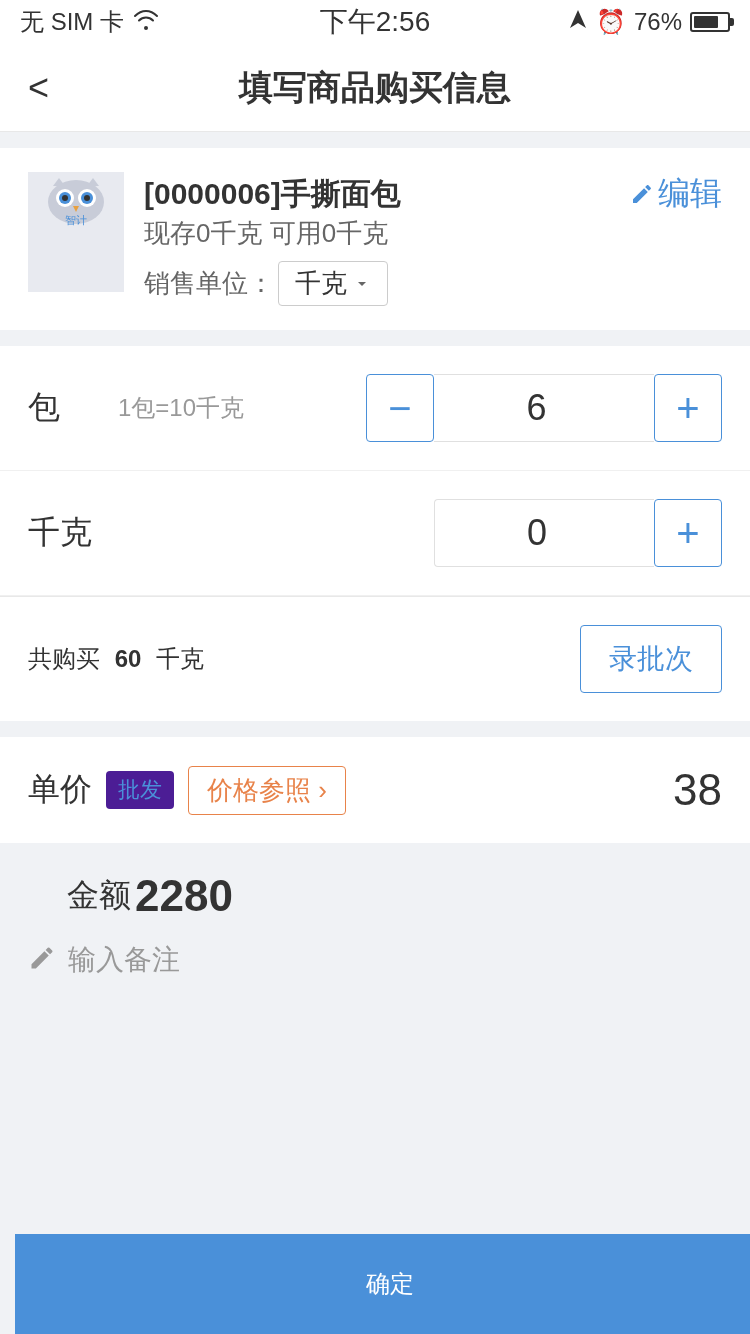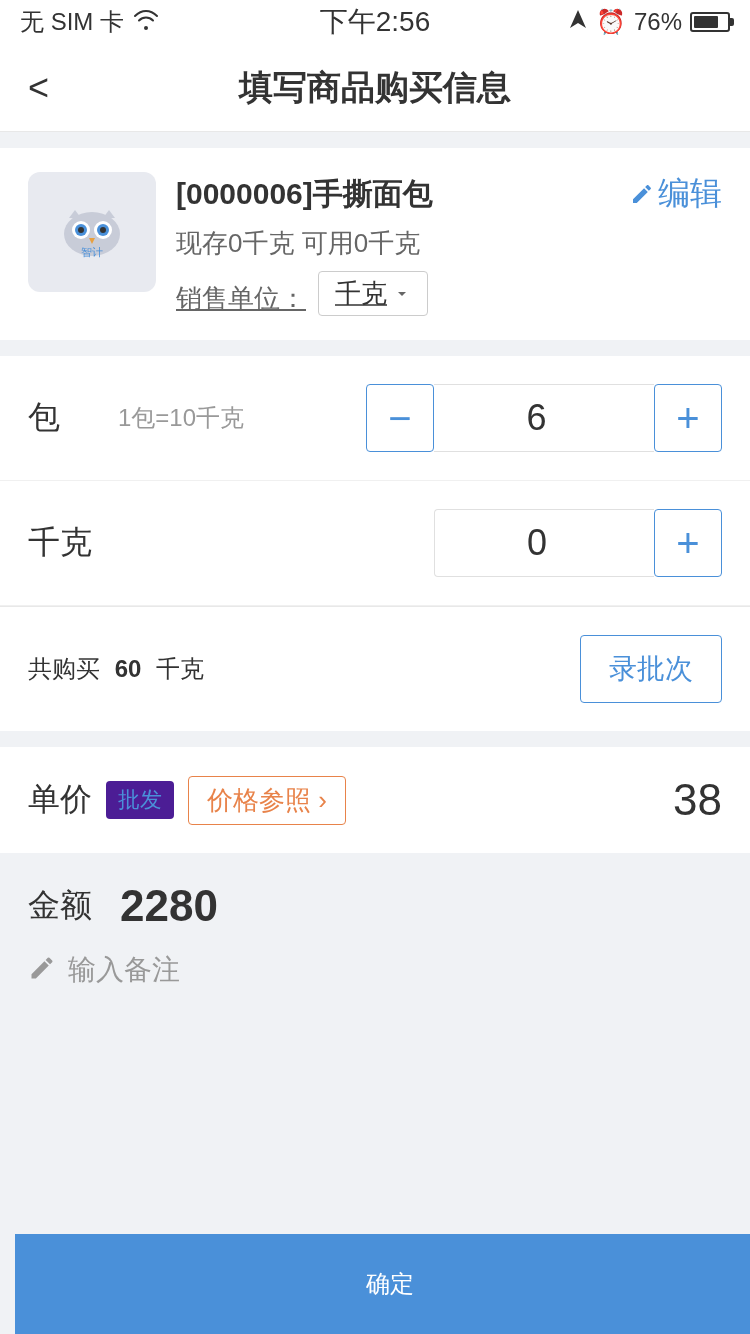--- a/index.html
+++ b/index.html
@@ -98,26 +98,25 @@
     
     .product-card {
       background: #fff;
       margin-top: 16px;
       padding: 24px 28px;
       display: flex;
       align-items: flex-start;
       gap: 20px;
     }
     .product-thumb {
-      width: 128px;
+      width: 96px;
       height: 120px;
       background: #e8eaf0;
-      border-radius: 12px;
-      display: flex;
-      align-items: center;
+      border-radius: 0;
+      display: flex;
       justify-content: center;
       flex-shrink: 0;
       font-size: 40px;
       color: #999;
     }
     .product-info {
       flex: 1;
     }
     .product-name-row {
       display: flex;
@@ -133,30 +132,28 @@
       font-size: 32px;
       color: #4a90d9;
       display: flex;
       align-items: center;
       gap: 4px;
       cursor: pointer;
     }
     .product-stock {
       font-size: 26px;
       color: #666;
-      margin-top: 10px;
     }
     .product-unit-row {
       display: flex;
-      align-items: flex-end;
-      gap: 12px;
+      align-items: center;
+      gap: 4px;
       margin-top: 10px;
       font-size: 26px;
       color: #666;
-      text-decoration: underline;
     }
     .unit-select {
       border: 1px solid #ccc;
       border-radius: 4px;
       padding: 4px 16px;
       font-size: 26px;
       color: #333;
       background: #fff;
       display: flex;
       align-items: center;
@@ -284,21 +281,22 @@
       cursor: pointer;
     }
     .price-value {
       font-size: 44px;
       font-weight: 500;
       color: #333;
     }
     .amount-row {
       display: flex;
       align-items: center;
-      gap: 28px;
+      gap: 4px;
+      margin-left: 39px;
     }
     .amount-label {
       font-size: 32px;
       color: #333;
     }
     .amount-value {
       font-size: 44px;
       font-weight: 600;
       color: #333;
     }

